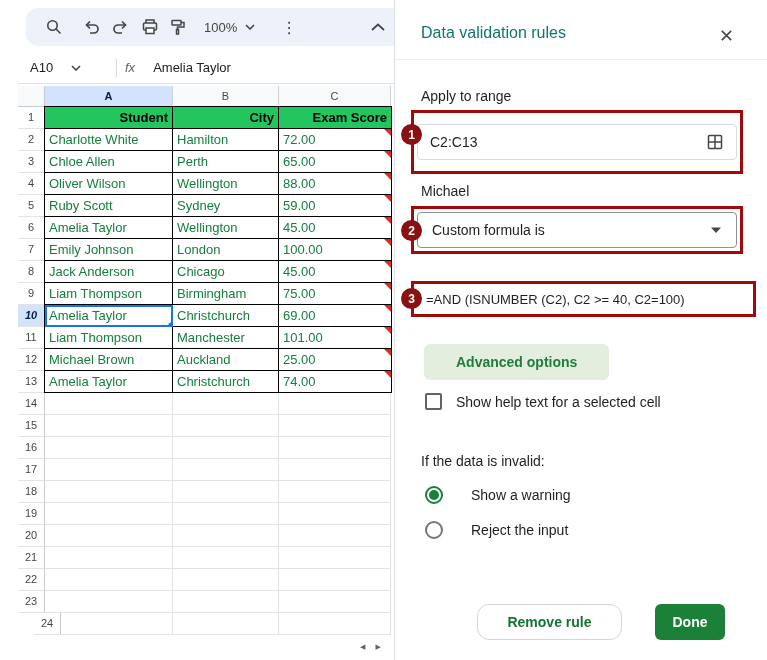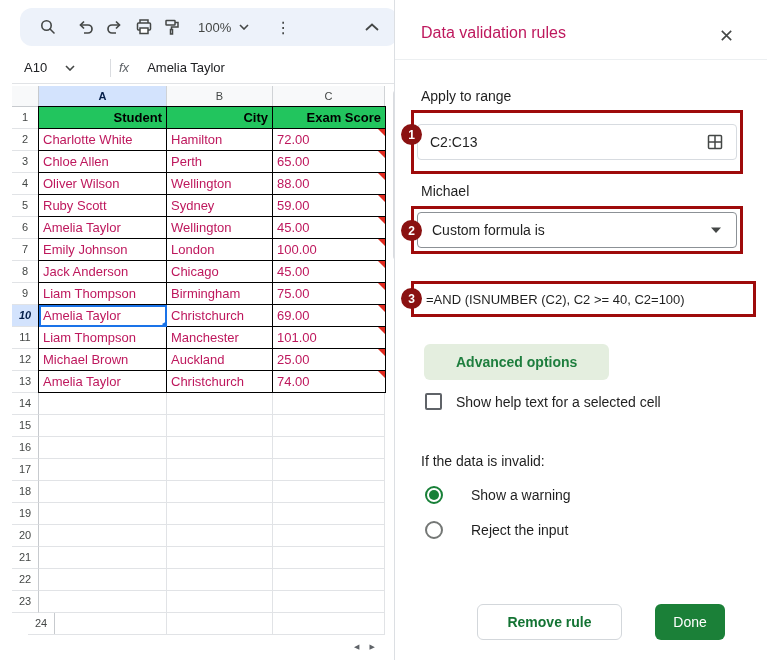--- a/index.html
+++ b/index.html
@@ -7,21 +7,21 @@
   body {
     width:767px; height:660px; overflow:hidden; position:relative;
     background:#fff; font-family:"Liberation Sans","DejaVu Sans",sans-serif;
     color:#1f1f1f;
   }
   button { font-family:inherit; background:none; border:none; padding:0; cursor:pointer; }
 
   .app { position:relative; width:767px; height:660px; }
 
   
-  .sheet { position:absolute; left:12px; top:0; width:394px; height:656px; background:#fff; }
+  .sheet { position:absolute; left:18px; top:0; width:394px; height:656px; background:#fff; }
 
   .toolbar {
     position:absolute; left:8px; top:8px; width:378px; height:38px;
     background:#edf2fa; border-radius:12px; display:flex; align-items:center;
   }
   .tbtn { width:28px; height:28px; display:flex; align-items:center; justify-content:center; border-radius:50%; }
   .tbtn.search { margin-left:14px; }
   .tbtn.undo { margin-left:10px; }
   .tbtn.print { margin-left:2px; }
   .zoom { display:flex; align-items:center; gap:8px; margin-left:12px; font-size:13px; color:#444746; cursor:pointer; }
@@ -64,21 +64,21 @@
     position:absolute; left:26px; top:20px; width:347px;
     border-collapse:separate; border-spacing:0; table-layout:fixed;
     border-left:1px solid #000; border-top:1px solid #000; background:#fff;
   }
   #datatable th, #datatable td {
     border-right:1px solid #000; border-bottom:1px solid #000;
     height:22px; padding:0 4px; font-size:13px; line-height:21px;
     white-space:nowrap; overflow:hidden;
   }
   #datatable th { background:#22c55e; font-weight:bold; text-align:right; color:#000; }
-  #datatable td { color:#be185d; background:#fff; }
+  #datatable td { color:#15803d; background:#fff; }
   #datatable td.num { text-align:left; position:relative; }
   .flag {
     position:absolute; top:0; right:0; width:0; height:0;
     border-top:7px solid #e02b20; border-left:7px solid transparent;
   }
   td.sel { position:relative; outline:2px solid #1a73e8; outline-offset:-2px; }
   .handle {
     position:absolute; right:-5px; bottom:-5px; width:9px; height:9px;
     border-radius:50%; background:#1a73e8; z-index:4; cursor:crosshair;
   }
@@ -88,21 +88,21 @@
   .sbtn { position:absolute; width:13px; height:15px; font-size:7px; color:#5f6368; text-align:center; line-height:15px; }
   .sbtn.up { left:379px; top:612px; }
   .sbtn.down { left:379px; top:628px; }
   .h-arrows { position:absolute; left:342px; top:643px; display:flex; gap:10px; font-size:7px; color:#5f6368; }
   .h-arrows span { cursor:pointer; }
 
   .divider { position:absolute; left:394px; top:0; width:1px; height:660px; background:#dcdfe3; }
 
   
   .panel { position:absolute; left:395px; top:0; width:372px; height:660px; background:#fff; }
-  .panel-title { position:absolute; left:26px; top:24px; font-size:16px; color:#be185d; }
+  .panel-title { position:absolute; left:26px; top:24px; font-size:16px; color:#0f766e; }
   .close-btn { position:absolute; left:318px; top:22px; width:26px; height:26px; display:flex; align-items:center; justify-content:center; }
   .panel-divider { position:absolute; left:0; top:59px; width:372px; height:1px; background:#eceff1; }
 
   .plabel { position:absolute; left:26px; font-size:14px; color:#1f1f1f; }
   .anno { position:absolute; border:3px solid #9e0b0b; background:#fff; display:flex; align-items:center; padding:3px; }
   #box1 { left:16px; top:110px; width:332px; height:64px; }
   #box2 { left:16px; top:206px; width:332px; height:48px; }
   #box3 { left:16px; top:281px; width:345px; height:36px; }
 
   .range-input {
@@ -138,26 +138,26 @@
   #radio-row-1 { top:486px; }
   #radio-row-2 { top:521px; }
   .radio { width:18px; height:18px; border-radius:50%; position:relative; }
   .radio.on { border:2px solid #188038; }
   .radio.on::after { content:""; position:absolute; inset:2px; background:#188038; border-radius:50%; }
   .radio.off { border:2px solid #747775; }
   .radio-row span { font-size:14px; color:#1f1f1f; }
 
   .remove-btn {
     position:absolute; left:82px; top:604px; width:145px; height:36px;
-    background:#fff; border:1px solid #d3d7db; border-radius:6px;
+    background:#fff; border:1px solid #d3d7db; border-radius:12px;
     color:#137333; font-size:14px; font-weight:bold;
   }
   .done-btn {
     position:absolute; left:260px; top:604px; width:70px; height:36px;
-    background:#1b8038; border-radius:6px; color:#fff; font-size:14px; font-weight:normal;
+    background:#1b8038; border-radius:6px; color:#fff; font-size:14px; font-weight:bold;
   }
 </style>
 </head>
 <body>
 
 <div class="app">
 
   <div class="sheet">
 
     <div class="toolbar">

